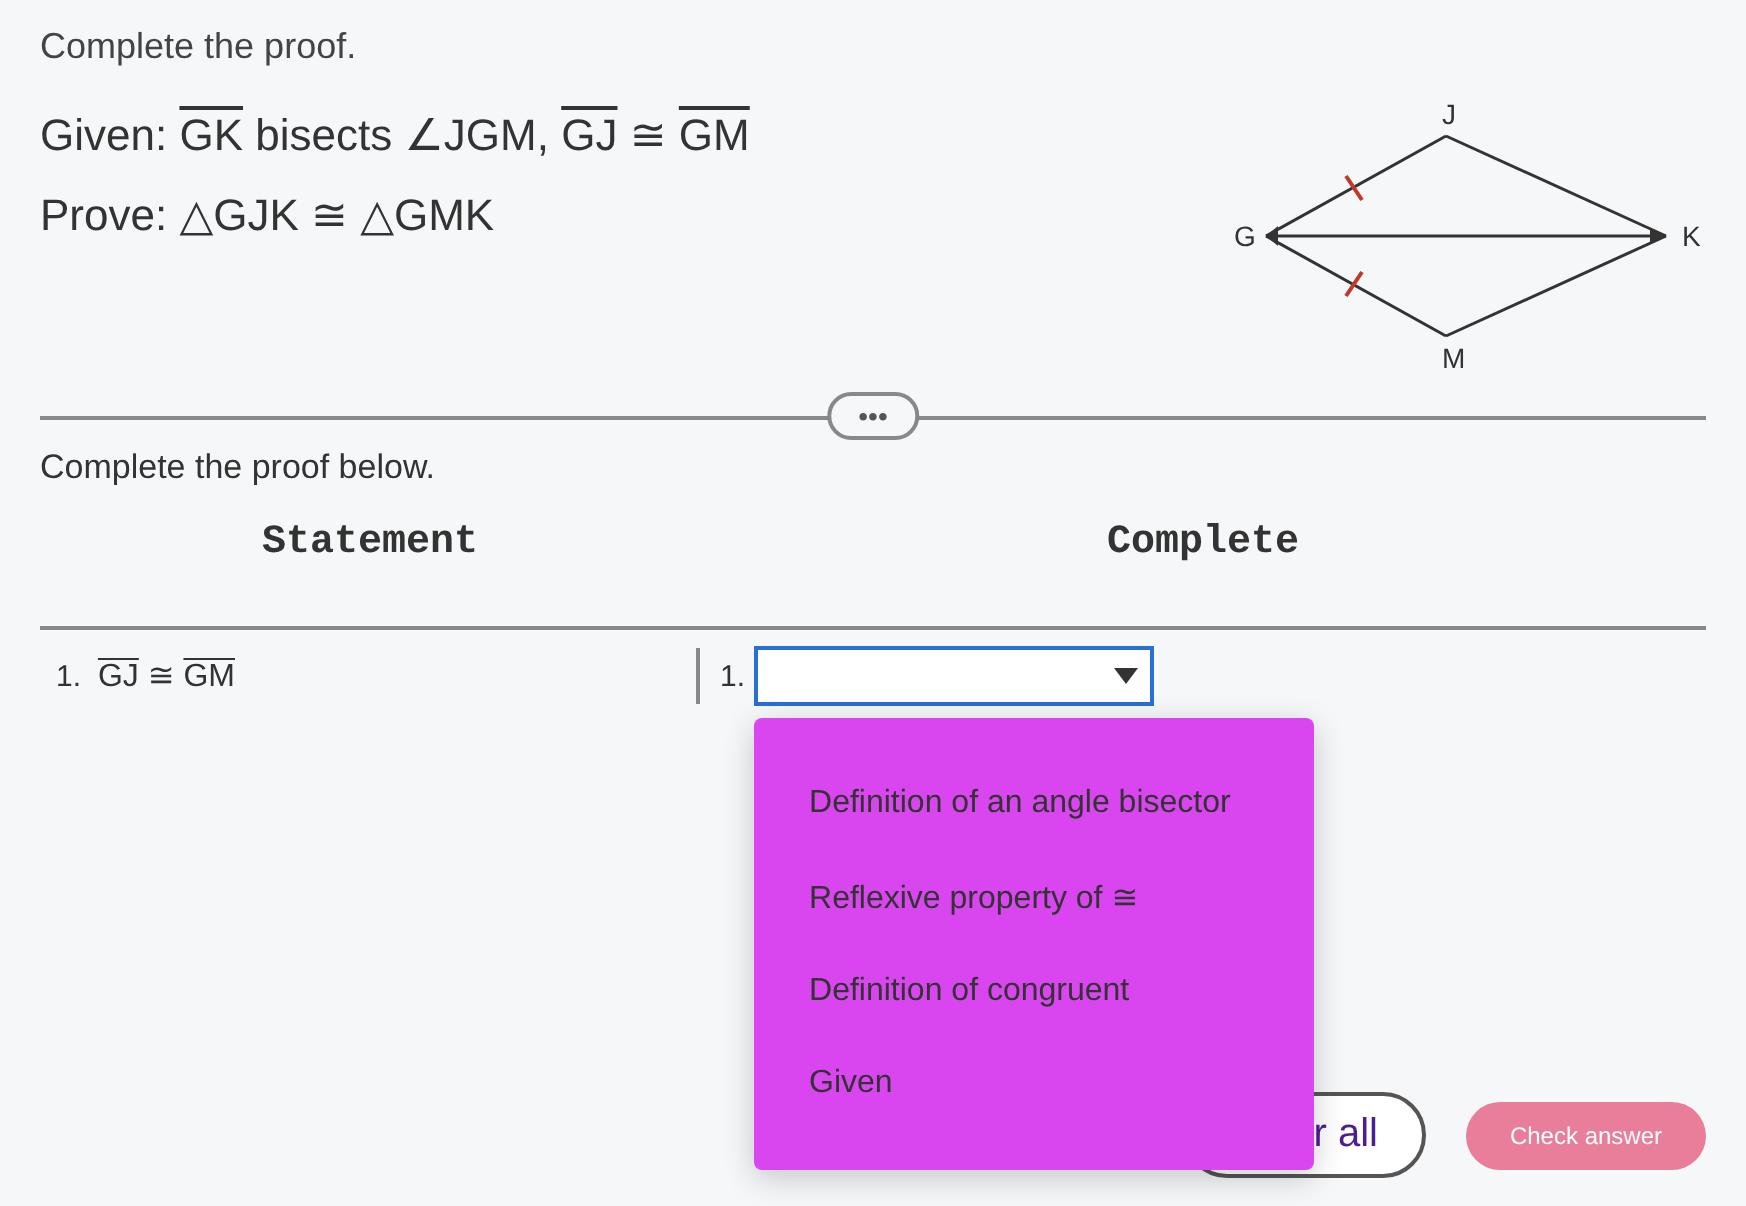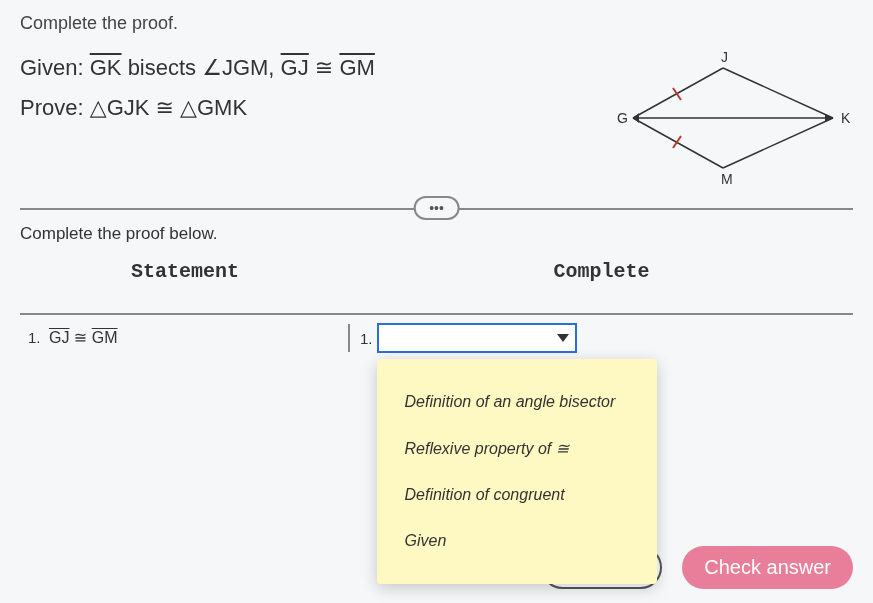--- a/index.html
+++ b/index.html
@@ -18,25 +18,25 @@
 .proof-headers { display: flex; font-weight: bold; font-size: 20px; padding: 6px 0; font-family: Liberation Mono, monospace; }
 .col-statement { flex: 0 0 330px; text-align: center; }
 .col-reason { flex: 1; text-align: center; }
 .proof-row { display: flex; border-top: 2px solid #888; align-items: center; padding-top: 8px; margin-top: 24px; }
 .stmt-cell { flex: 0 0 330px; border-right: 2px solid #888; padding: 4px 8px; font-size: 16px; min-height: 28px; }
 .reason-cell { flex: 1; padding: 0 10px; display: flex; align-items: center; }
 .step-num { font-size: 15px; color: #333; margin-right: 4px; }
 .dropdown { position: relative; width: 200px; }
 .dropdown-btn { width: 100%; height: 30px; border: 2px solid #2a6fd6; background: #fff; display: flex; align-items: center; justify-content: flex-end; padding: 0 6px; cursor: pointer; }
 .caret { width: 0; height: 0; border-left: 6px solid transparent; border-right: 6px solid transparent; border-top: 8px solid #333; }
-.dropdown-menu { position: absolute; top: 36px; left: 0; width: 280px; background: #fef9c3; box-shadow: 0 4px 16px rgba(0,0,0,.2); border-radius: 4px; padding: 20px 0; z-index: 10; font-style: italic; }
+.dropdown-menu { position: absolute; top: 36px; left: 0; width: 280px; background: #d946ef; box-shadow: 0 4px 16px rgba(0,0,0,.2); border-radius: 4px; padding: 20px 0; z-index: 10; }
 .dropdown-item { padding: 14px 28px; font-size: 16px; color: #333; cursor: pointer; }
 .footer-buttons { position: absolute; bottom: 14px; right: 20px; display: flex; gap: 20px; align-items: center; }
 .btn-clear { border: 2px solid #555; background: #fff; color: #4c1d95; font-size: 20px; padding: 8px 22px; border-radius: 24px; cursor: pointer; }
-.btn-check { border: none; background: #e86a8a; color: #fff; font-size: 20px; padding: 10px 22px; border-radius: 24px; cursor: pointer; opacity: .85; }
+.btn-check { border: none; background: #e86a8a; color: #fff; font-size: 12px; padding: 10px 22px; border-radius: 24px; cursor: pointer; opacity: .85; }
 svg text { font-family: Arial; font-size: 14px; fill: #333; }
 </style>
 </head>
 <body>
 
 <div class="page">
   <div class="question-title">Complete the proof.</div>
 
   <div class="top-row">
     <div class="given-prove">

